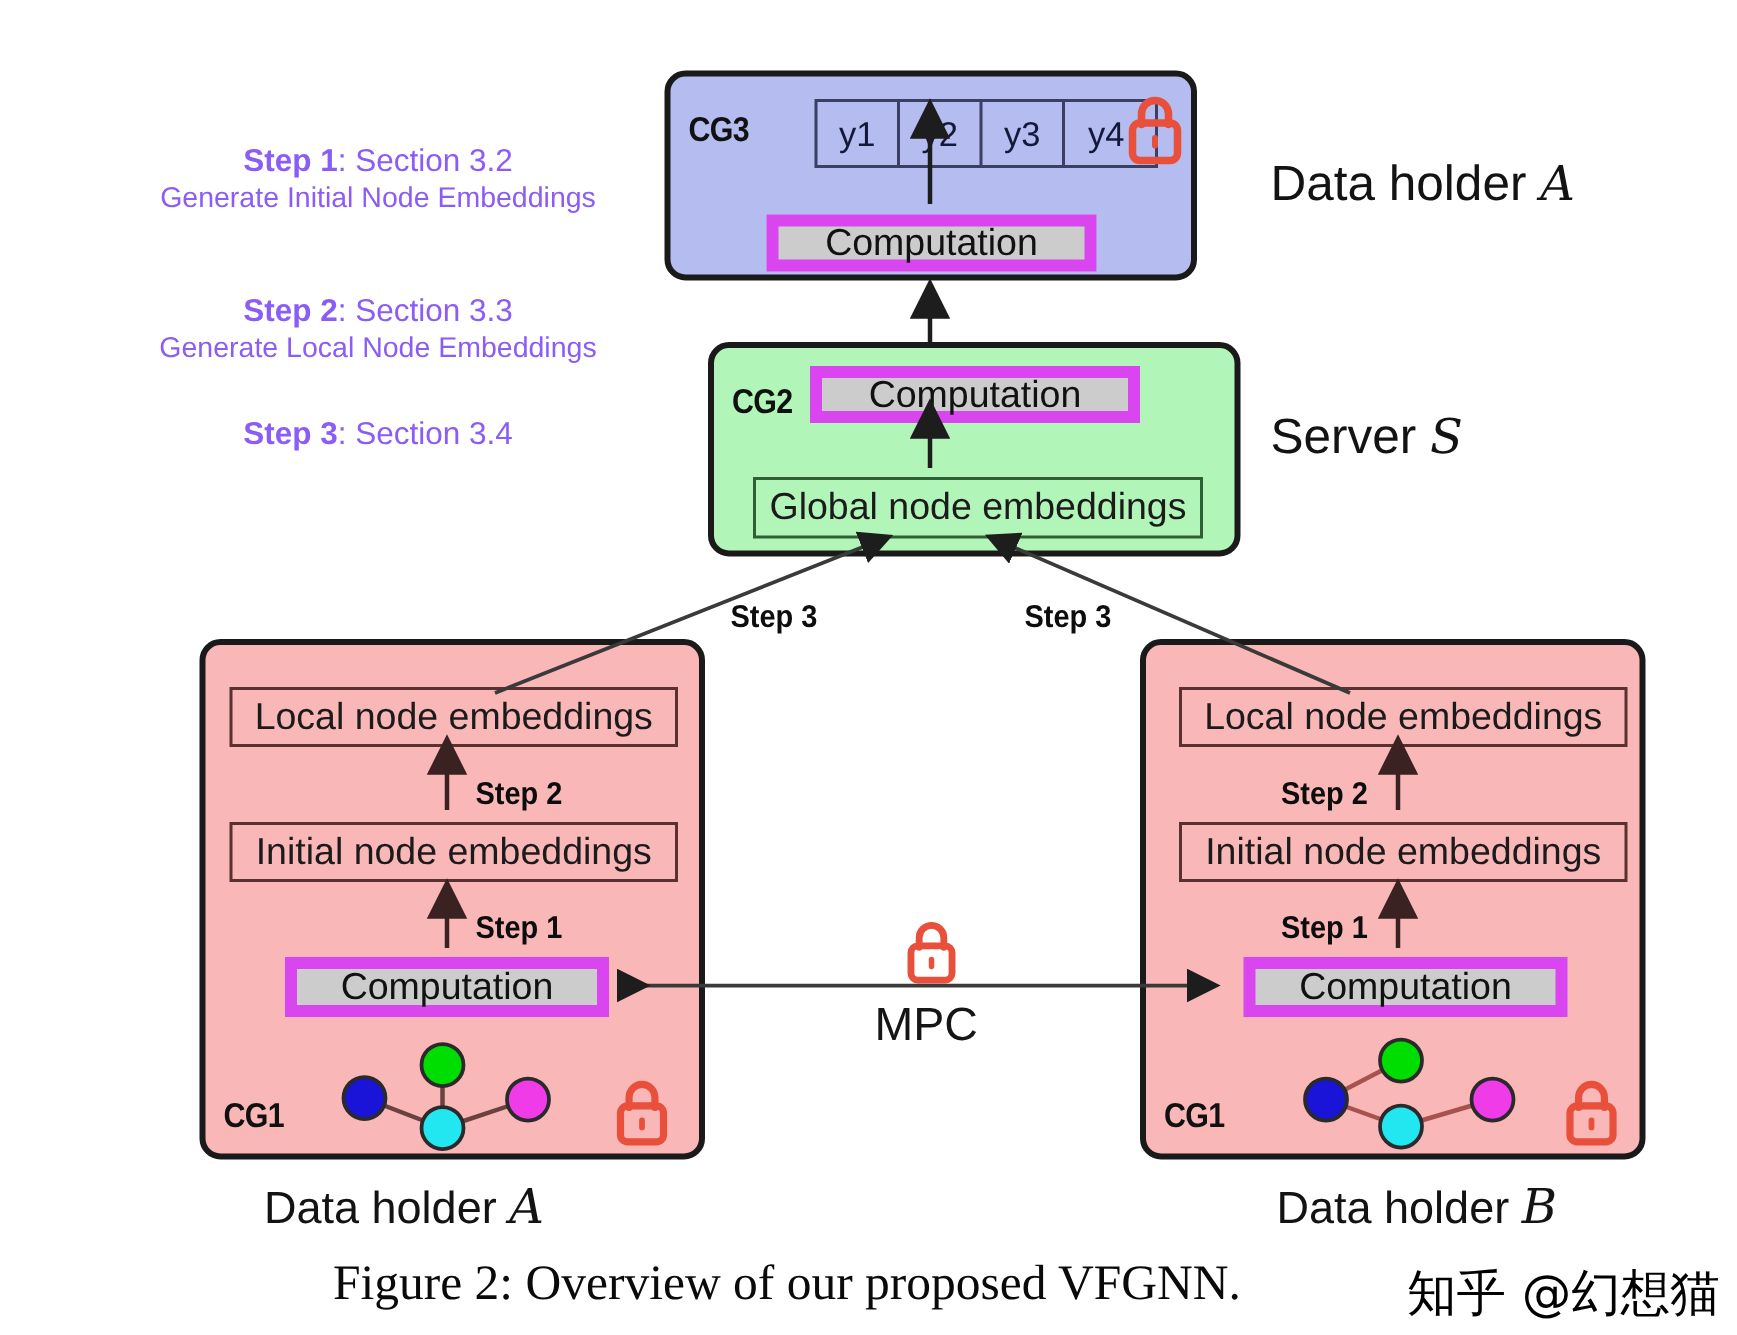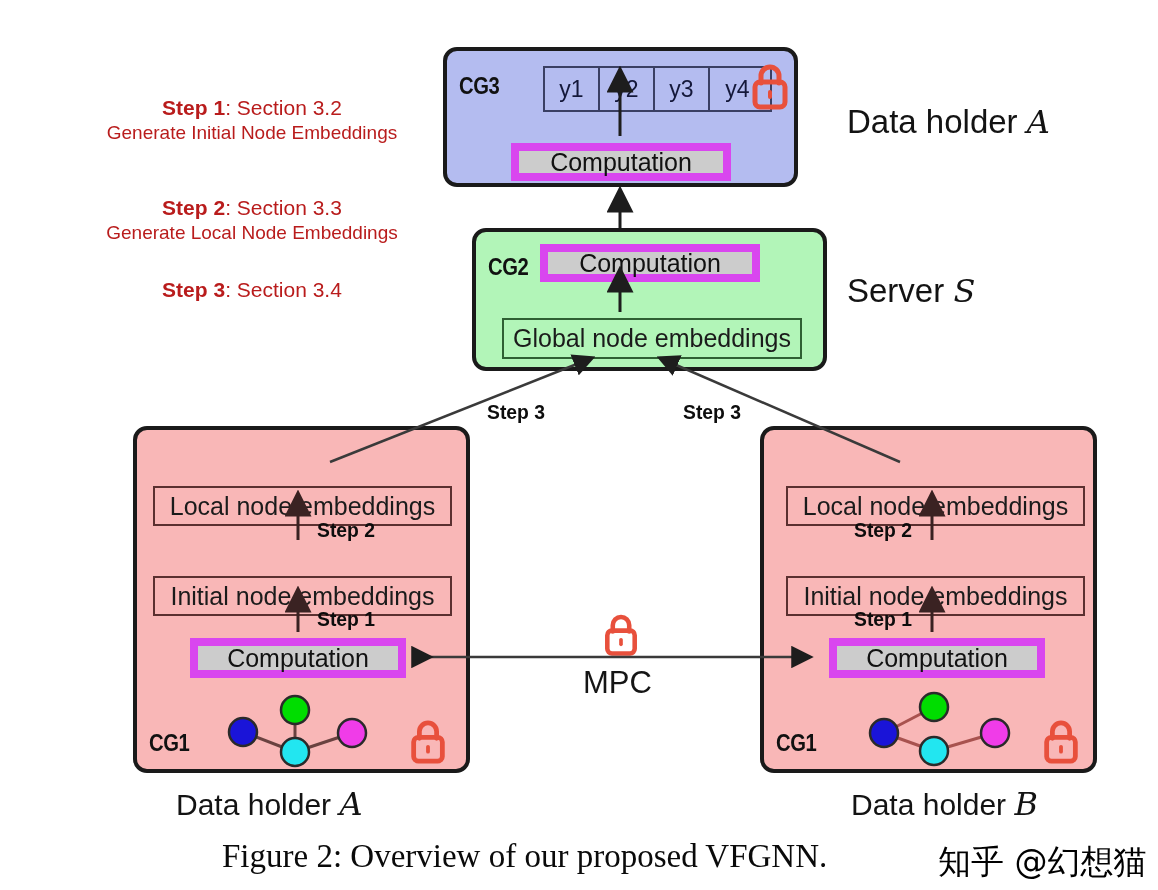--- a/index.html
+++ b/index.html
@@ -61,21 +61,21 @@
     background: transparent;
     border: 2px solid #5b3030;
     box-sizing: border-box;
     display: flex;
     align-items: center;
     justify-content: center;
     font-size: 25px;
     color: #1b1b1b;
   }
   .embbox.green { border-color: #2f5f33; }
-  .embbox.pinkbox { border-color: #5b3030; margin-top: 28px; }
+  .embbox.pinkbox { border-color: #5b3030; }
 
   
   .ycells {
     position: absolute;
     display: flex;
     border: 2px solid #3a3f63;
     box-sizing: border-box;
   }
   .ycell {
     width: 55px;
@@ -88,21 +88,21 @@
     font-size: 23px;
     color: #14183a;
   }
   .ycell:last-child { border-right: none; }
 
   
   .steprow {
     position: absolute;
     width: 420px;
     text-align: center;
-    color: #b91c1c;
+    color: #8b5cf6;
   }
   .steprow .line1 { font-size: 21px; }
   .steprow .line1 b { font-weight: bold; }
   .steprow .line2 { font-size: 19px; margin-top: 2px; }
 
   
   .steptag {
     position: absolute;
     font-weight: bold;
     font-size: 21px;

